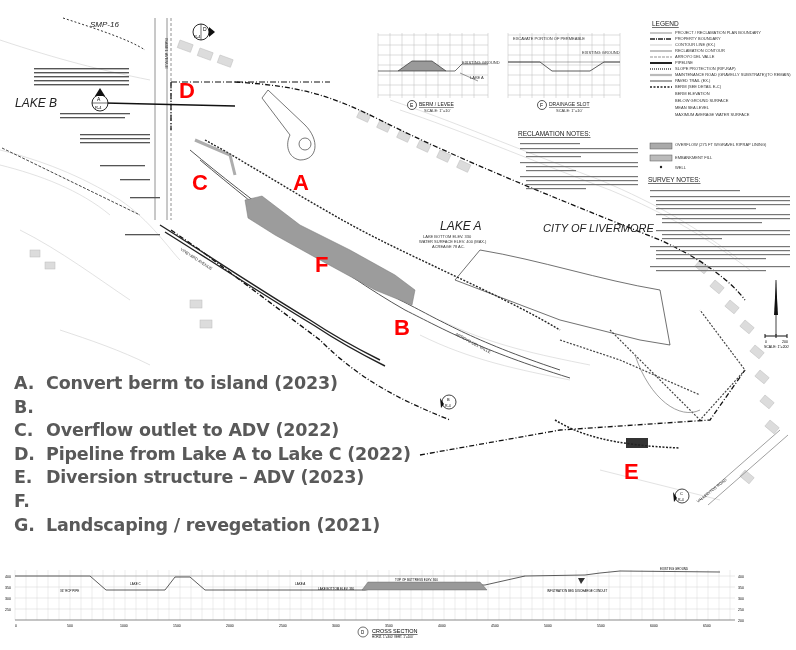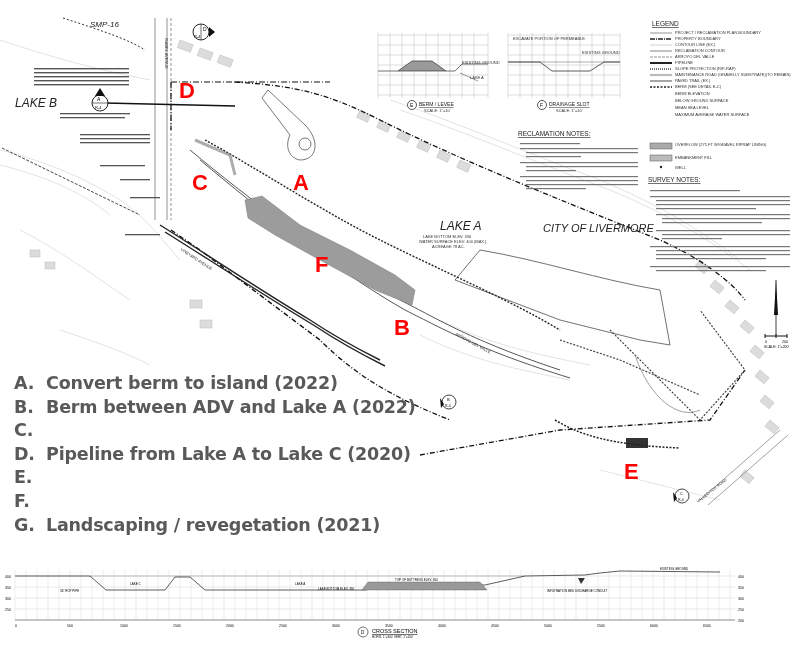--- a/index.html
+++ b/index.html
@@ -452,35 +452,36 @@
     <circle cx="363" cy="632" r="5" fill="#fff" stroke="#111" stroke-width="0.6"></circle>
     <text x="361" y="634" font-size="4.5">D</text>
     <text x="372" y="633" font-size="5.5" style="text-decoration:underline">CROSS SECTION</text>
     <text x="372" y="638" font-size="3">HORIZ. 1"=300'  VERT. 1"=100'</text>
   </g>
 </svg>
 
 <div class="legend-list">
   <div class="legend-row">
     <span class="k">A.</span>
-    <span>Convert berm to island (2022)</span>
+    <span>Convert berm to island (2023)</span>
   </div>
   <div class="legend-row">
     <span class="k">B.</span>
-    <span>Berm between ADV and Lake A (2022)</span>
   </div>
   <div class="legend-row">
     <span class="k">C.</span>
+    <span>Overflow outlet to ADV (2022)</span>
   </div>
   <div class="legend-row">
     <span class="k">D.</span>
-    <span>Pipeline from Lake A to Lake C (2020)</span>
+    <span>Pipeline from Lake A to Lake C (2022)</span>
   </div>
   <div class="legend-row">
     <span class="k">E.</span>
+    <span>Diversion structure – ADV (2023)</span>
   </div>
   <div class="legend-row">
     <span class="k">F.</span>
   </div>
   <div class="legend-row">
     <span class="k">G.</span>
     <span>Landscaping / revegetation (2021)</span>
   </div>
 </div>
 

